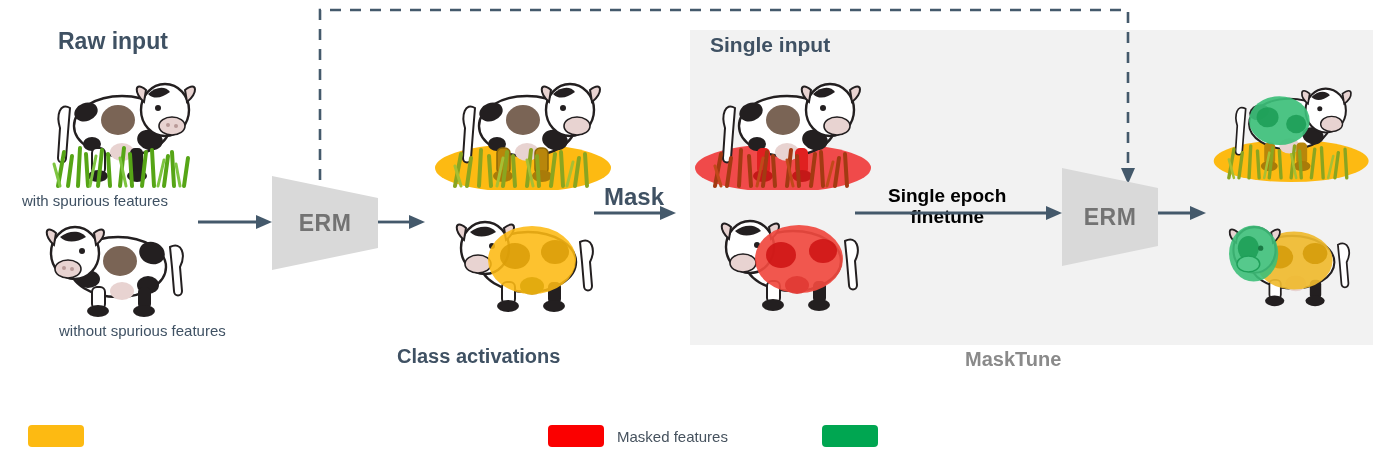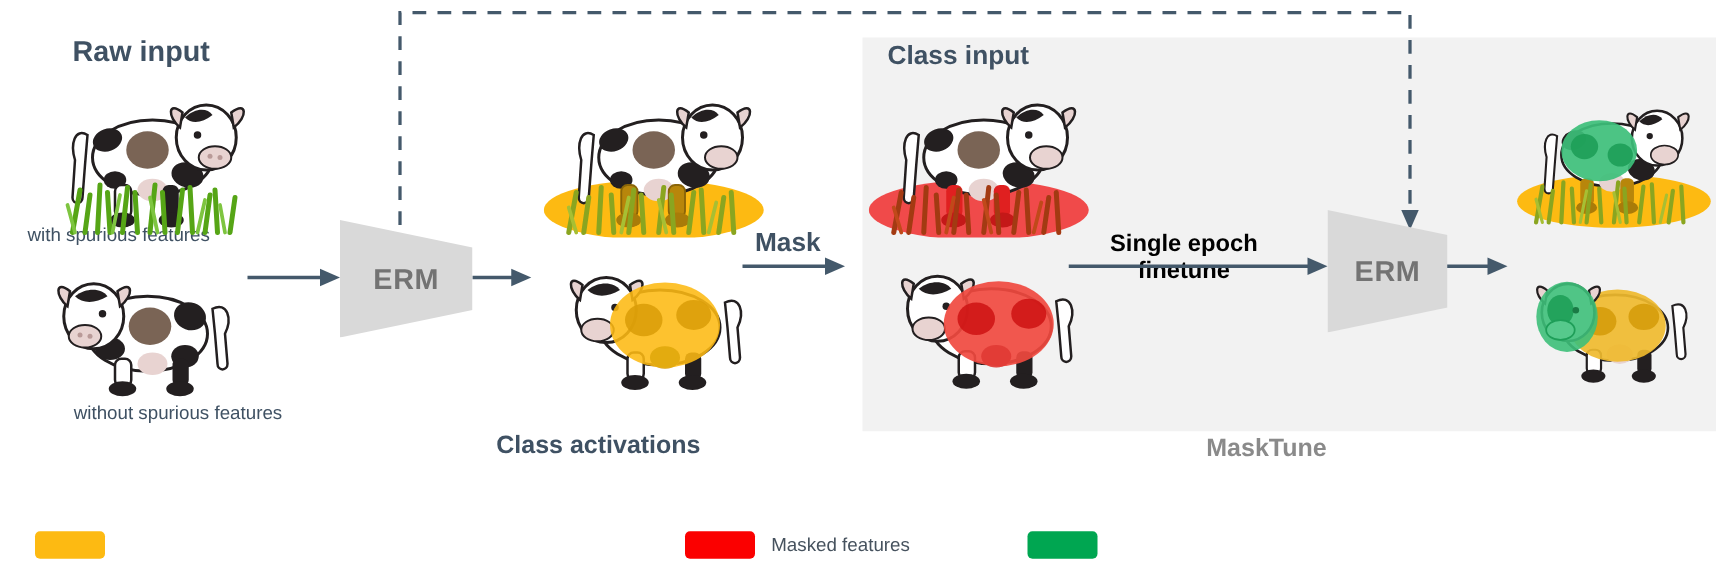--- a/index.html
+++ b/index.html
@@ -6,23 +6,23 @@
   body{width:1373px;height:463px;position:relative;overflow:hidden;
        font-family:"Liberation Sans","DejaVu Sans",sans-serif;}
   .abs{position:absolute;}
   .masktune-panel{left:690px;top:30px;width:683px;height:315px;background:#f2f2f2;}
   .label{color:#3f5163;font-weight:bold;white-space:nowrap;text-align:right;}
   .caption{color:#3f5163;font-size:15px;white-space:nowrap;}
   #raw-input-title{left:58px;top:28px;font-size:23px;}
   #masked-input-title{left:710px;top:33px;font-size:21px;}
   #class-activations-caption{left:397px;top:345px;font-size:20px;}
   #masktune-caption{left:965px;top:348px;font-size:20px;color:#8a8a8a;font-weight:bold;white-space:nowrap;}
-  #with-spurious{left:22px;top:180px;}
+  #with-spurious{left:22px;top:192px;}
   #without-spurious{left:15px;top:322px;margin-left:44px;}
-  #mask-label{left:604px;top:183px;font-size:21px;}
+  #mask-label{left:604px;top:183px;font-size:24px;}
   #finetune-label{left:867px;top:185px;font-size:19px;color:#000;text-align:center;
                   line-height:1.12;font-weight:bold;margin-left:21px;}
   .erm-text{position:absolute;left:0;top:0;width:100%;height:100%;
             display:flex;align-items:center;justify-content:center;
             color:#737373;font-size:23px;font-weight:bold;letter-spacing:.5px;}
   .legend-row{position:absolute;top:425px;display:flex;align-items:center;gap:13px;}
   .legend-swatch{width:56px;height:22px;border-radius:4px;}
   .legend-text{color:#46525e;font-size:15px;white-space:nowrap;}
   #legend-erm{left:28px;}
   #legend-masked{left:548px;}
@@ -33,21 +33,21 @@
 <body>
 
 <div class="abs masktune-panel"></div>
 
 <svg class="abs" style="left:0;top:0;" width="1373" height="463">
   <path d="M320,200 L320,10 L1128,10 L1128,170" fill="none" stroke="#44596b" stroke-width="2.6" stroke-dasharray="11,9"></path>
   <polygon points="1128,184 1121,168 1135,168" fill="#44596b"></polygon>
 </svg>
 
 <div class="abs label" id="raw-input-title">Raw input</div>
-<div class="abs label" id="masked-input-title">Class input</div>
+<div class="abs label" id="masked-input-title">Single input</div>
 <div class="abs label" id="class-activations-caption">Class activations</div>
 <div class="abs" id="masktune-caption">MaskTune</div>
 <div class="abs caption" id="with-spurious">with spurious features</div>
 <div class="abs caption" id="without-spurious">without spurious features</div>
 <div class="abs label" id="mask-label">Mask</div>
 <div class="abs" id="finetune-label">
   <div>Single epoch</div>
   <div>finetune</div>
 </div>
 

